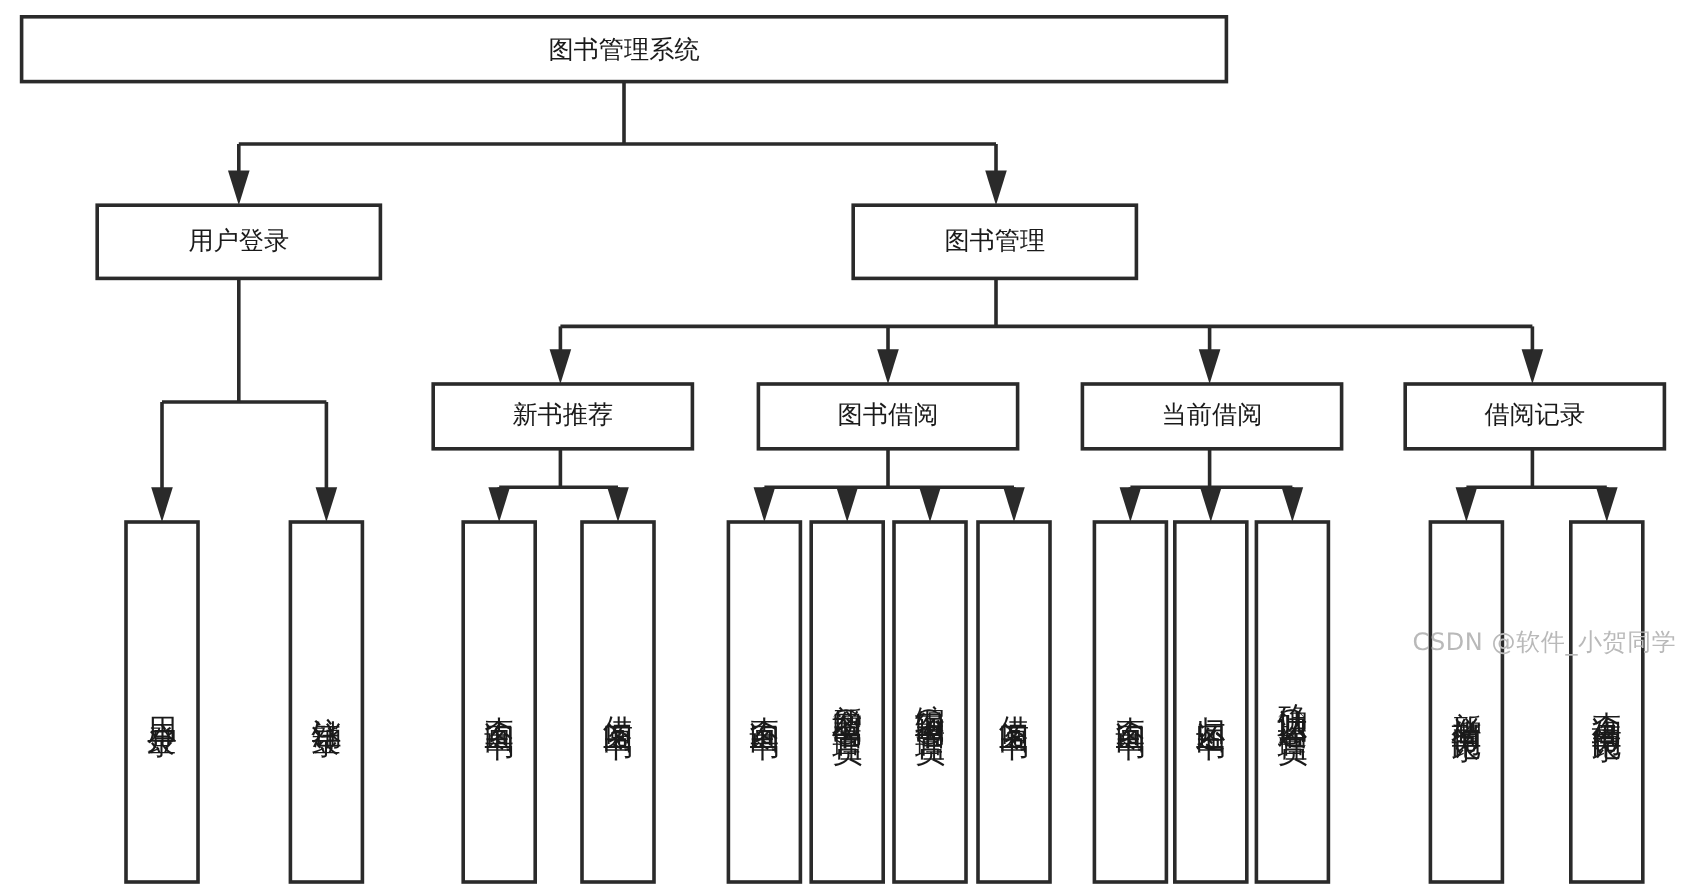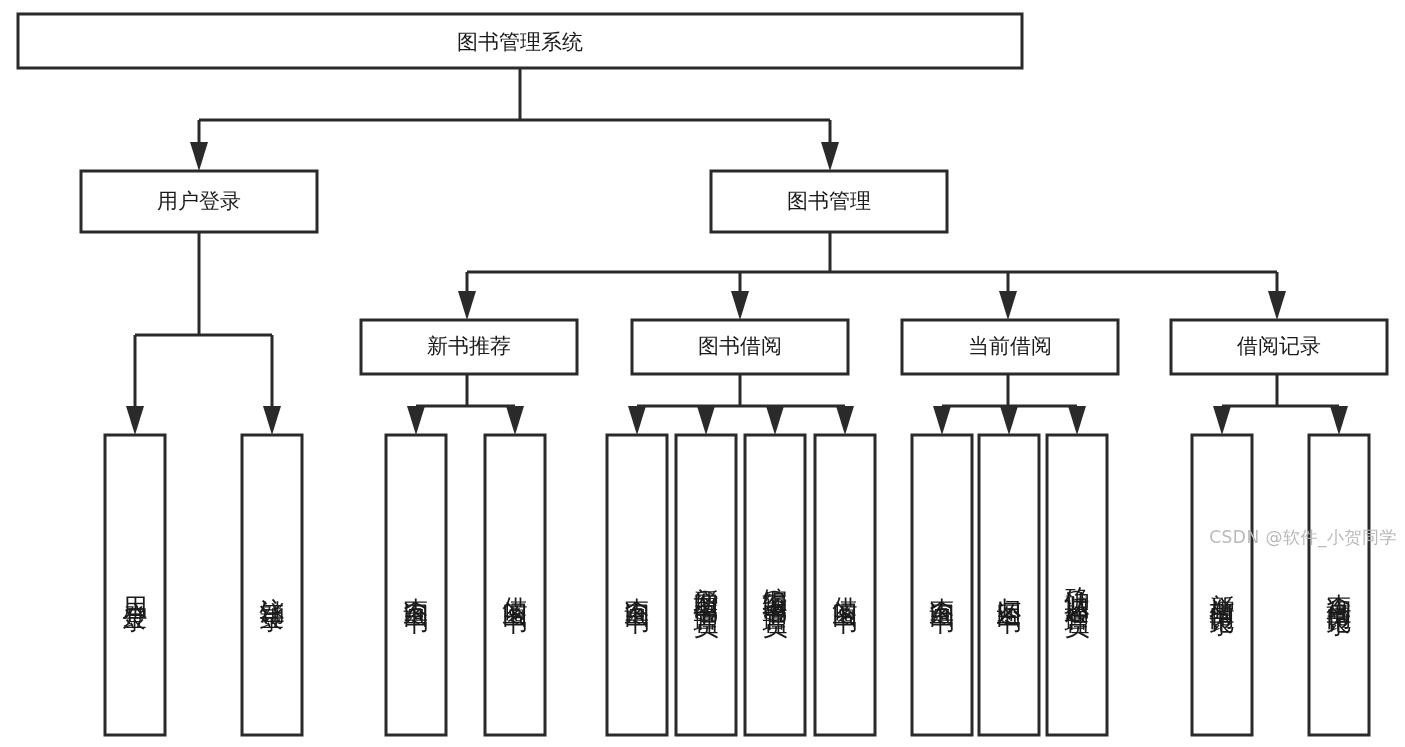--- a/index.html
+++ b/index.html
@@ -62,21 +62,21 @@
     align-items: center;
     justify-content: center;
     white-space: nowrap;
     pointer-events: none;
   }
   .watermark {
     position: absolute;
     right: 8px;
     bottom: 6px;
     font-family: "DejaVu Sans", "Liberation Sans", sans-serif;
-    font-size: 17px;
+    font-size: 20px;
     color: #b9b9b9;
     white-space: nowrap;
     letter-spacing: 0.5px;
   }
 </style>
 </head>
 <body>
 
 <div id="diagram-root">
 

